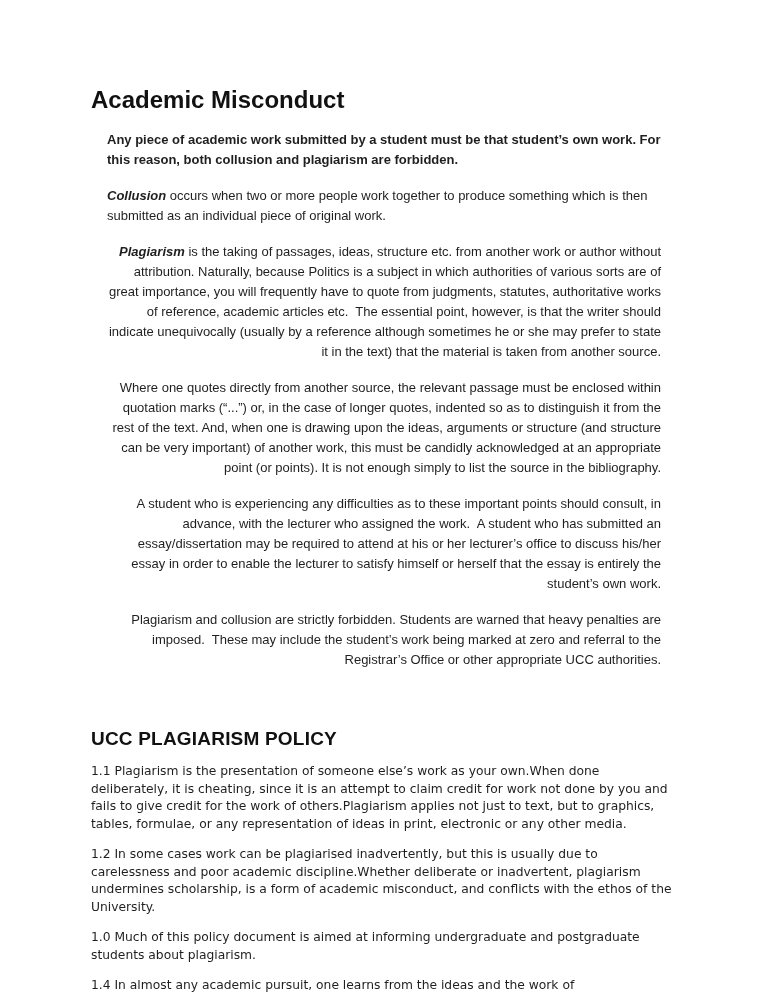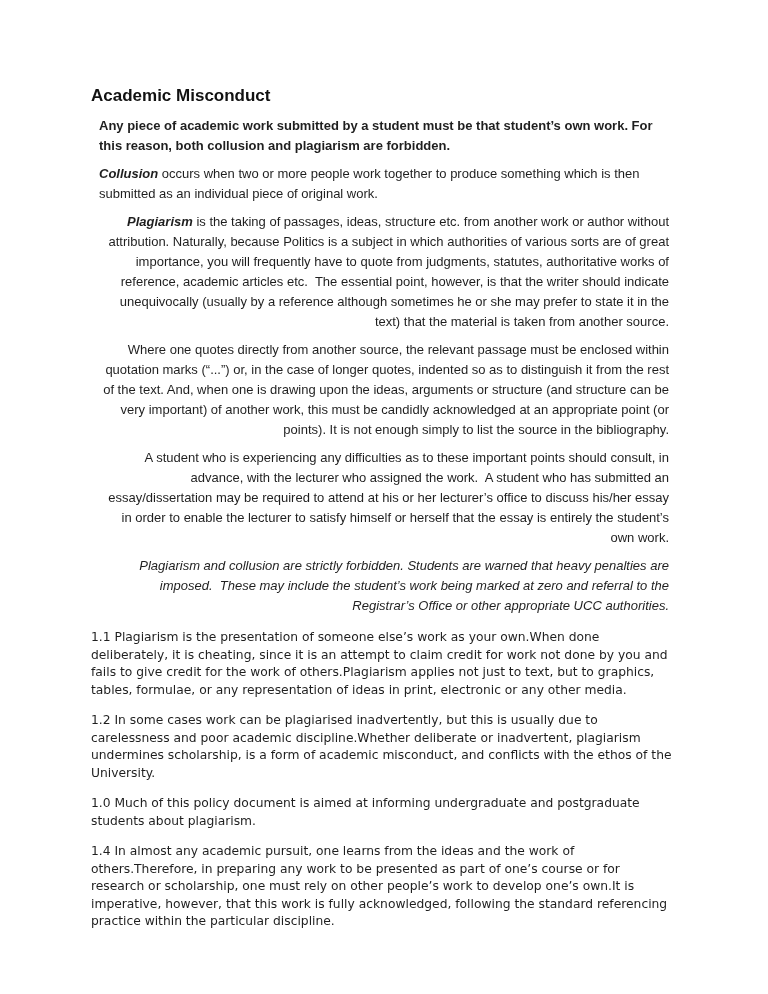--- a/index.html
+++ b/index.html
@@ -13,34 +13,34 @@
     height: 994px;
     margin: 0 auto;
     background: #ffffff;
     box-sizing: border-box;
     padding: 86px 91px 40px 91px;
     color: #1f1f1f;
     font-family: "Liberation Sans", sans-serif;
     overflow: hidden;
   }
   h1.doc-title {
-    font-size: 17px;
+    font-size: 24px;
     font-weight: bold;
     color: #111111;
     margin: 0 0 10px 0;
     font-family: "Liberation Sans", sans-serif;
   }
   p.para {
     font-size: 13px;
     line-height: 20px;
-    margin: 8px;
+    margin: 16px;
     white-space: pre-wrap;
   }
   p.para.bold { font-weight: bold; }
-  p.para.italic { font-style: italic; }
+  p.para.italic { }
   p.para.spaced { margin-top: 7px; text-align: right; }
   p.para b i { font-weight: bold; }
   h2.policy-heading {
     font-size: 19px;
     font-weight: bold;
     color: #111111;
     margin: 58px 0 0 0;
     letter-spacing: 0.2px;
     font-family: "Liberation Sans", sans-serif;
   }
@@ -70,20 +70,21 @@
   <p class="para"><b><i>Collusion</i></b><span> occurs when two or more people work together to produce something which is then submitted as an individual piece of original work.</span></p>
 
   <p class="para spaced"><b><i>Plagiarism</i></b><span> is the taking of passages, ideas, structure etc. from another work or author without attribution. Naturally, because Politics is a subject in which authorities of various sorts are of great importance, you will frequently have to quote from judgments, statutes, authoritative works of reference, academic articles etc.  The essential point, however, is that the writer should indicate unequivocally (usually by a reference although sometimes he or she may prefer to state it in the text) that the material is taken from another source.</span></p>
 
   <p class="para spaced">Where one quotes directly from another source, the relevant passage must be enclosed within quotation marks (“...”) or, in the case of longer quotes, indented so as to distinguish it from the rest of the text. And, when one is drawing upon the ideas, arguments or structure (and structure can be very important) of another work, this must be candidly acknowledged at an appropriate point (or points). It is not enough simply to list the source in the bibliography.</p>
 
   <p class="para spaced">A student who is experiencing any difficulties as to these important points should consult, in advance, with the lecturer who assigned the work.  A student who has submitted an essay/dissertation may be required to attend at his or her lecturer’s office to discuss his/her essay in order to enable the lecturer to satisfy himself or herself that the essay is entirely the student’s own work.</p>
 
   <p class="para spaced italic">Plagiarism and collusion are strictly forbidden. Students are warned that heavy penalties are imposed.  These may include the student’s work being marked at zero and referral to the Registrar’s Office or other appropriate UCC authorities.</p>
 
+  <h2 class="policy-heading">UCC PLAGIARISM POLICY</h2>
 
 
   <p class="policy-para">1.1 Plagiarism is the presentation of someone else’s work as your own.When done deliberately, it is cheating, since it is an attempt to claim credit for work not done by you and fails to give credit for the work of others.Plagiarism applies not just to text, but to graphics, tables, formulae, or any representation of ideas in print, electronic or any other media.</p>
 
   <p class="policy-para">1.2 In some cases work can be plagiarised inadvertently, but this is usually due to carelessness and poor academic discipline.Whether deliberate or inadvertent, plagiarism undermines scholarship, is a form of academic misconduct, and conflicts with the ethos of the University.</p>
 
   <p class="policy-para">1.0 Much of this policy document is aimed at informing undergraduate and postgraduate students about plagiarism.</p>
 
   <p class="policy-para">1.4 In almost any academic pursuit, one learns from the ideas and the work of others.Therefore, in preparing any work to be presented as part of one’s course or for research or scholarship, one must rely on other people’s work to develop one’s own.It is imperative, however, that this work is fully acknowledged, following the standard referencing practice within the particular discipline.</p>
 

